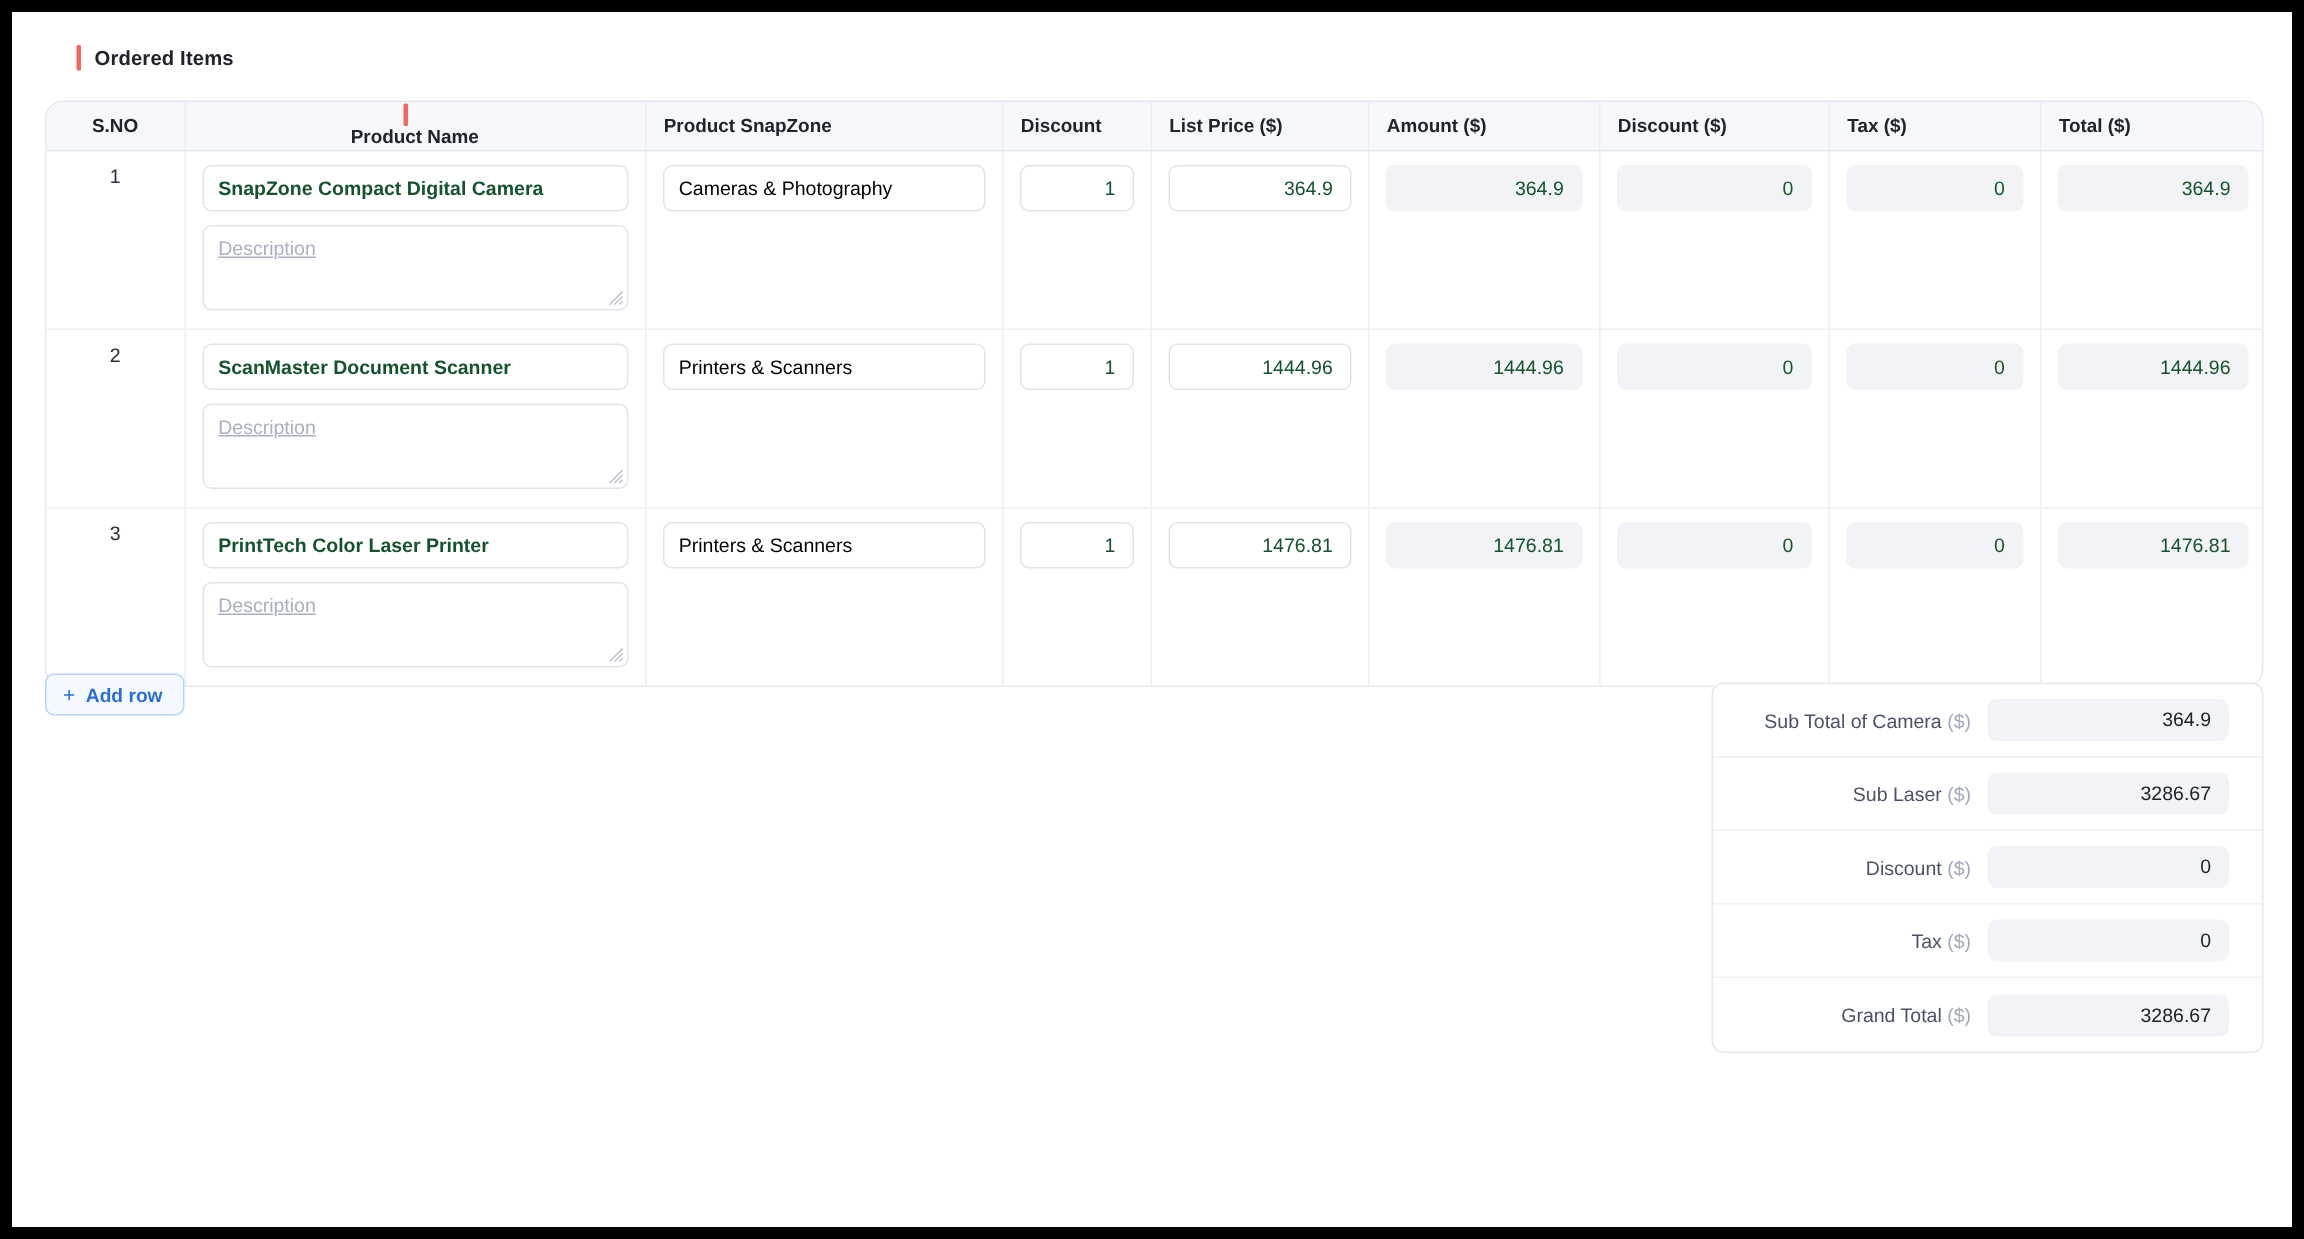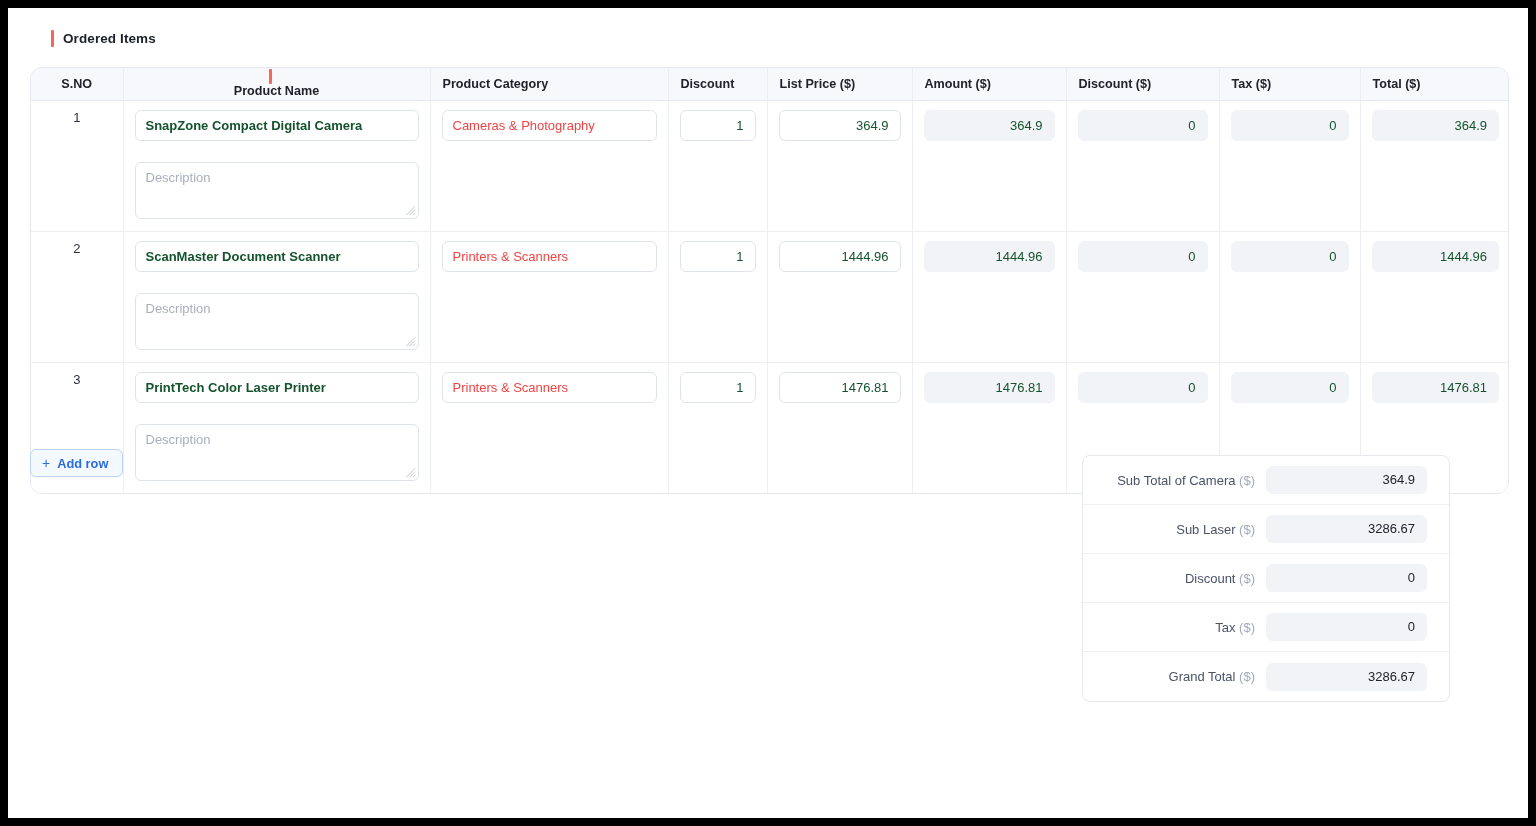--- a/index.html
+++ b/index.html
@@ -112,36 +112,37 @@
     outline: none;
     white-space: nowrap;
     overflow: hidden;
   }
   .fld.bold { font-weight: 700; }
   .fld.num { text-align: right; padding-right: 11px; }
   .fld.ro {
     background: #f2f3f7;
     border-color: #f2f3f7;
   }
-  .fld.cat { color: #ef4444; }
+  .fld.cat { color: #000000; }
 
   .desc {
     display: block;
     width: 100%;
     height: 57px;
-    margin-top: 21px;
+    margin-top: 9px;
     border: 1px solid #dfe3ec;
     border-radius: 6px;
     background: #ffffff;
     font-family: "Liberation Sans", "DejaVu Sans", sans-serif;
     font-size: 13px;
     color: #a9afbf;
     padding: 7px 10px;
     position: relative;
     overflow: hidden;
+    text-decoration: underline;
   }
   .resize-grip {
     position: absolute;
     right: 2px; bottom: 2px;
     width: 11px; height: 11px;
     opacity: 0.75;
   }
 
   
   .add-row-btn {
@@ -166,21 +167,21 @@
     font-size: 14px;
     font-weight: 400;
     line-height: 1;
     position: relative;
     top: -0.5px;
   }
 
   
   .summary {
     position: absolute;
-    left: 1074px; top: 447px;
+    left: 1133px; top: 447px;
     width: 368px;
     border: 1px solid #e6e8ef;
     border-radius: 8px;
     background: #ffffff;
     overflow: hidden;
   }
   .sum-row {
     display: flex;
     align-items: center;
     justify-content: flex-end;
@@ -246,21 +247,21 @@
           <th class="center">
             <span>S.NO</span>
           </th>
           <th>
             <span class="th-inner">
               <span class="th-accent"></span>
               <span>Product Name</span>
             </span>
           </th>
           <th>
-            <span>Product Category</span>
+            <span>Product SnapZone</span>
           </th>
           <th>
             <span>Discount</span>
           </th>
           <th>
             <span>List Price ($)</span>
           </th>
           <th>
             <span>Amount ($)</span>
           </th>

